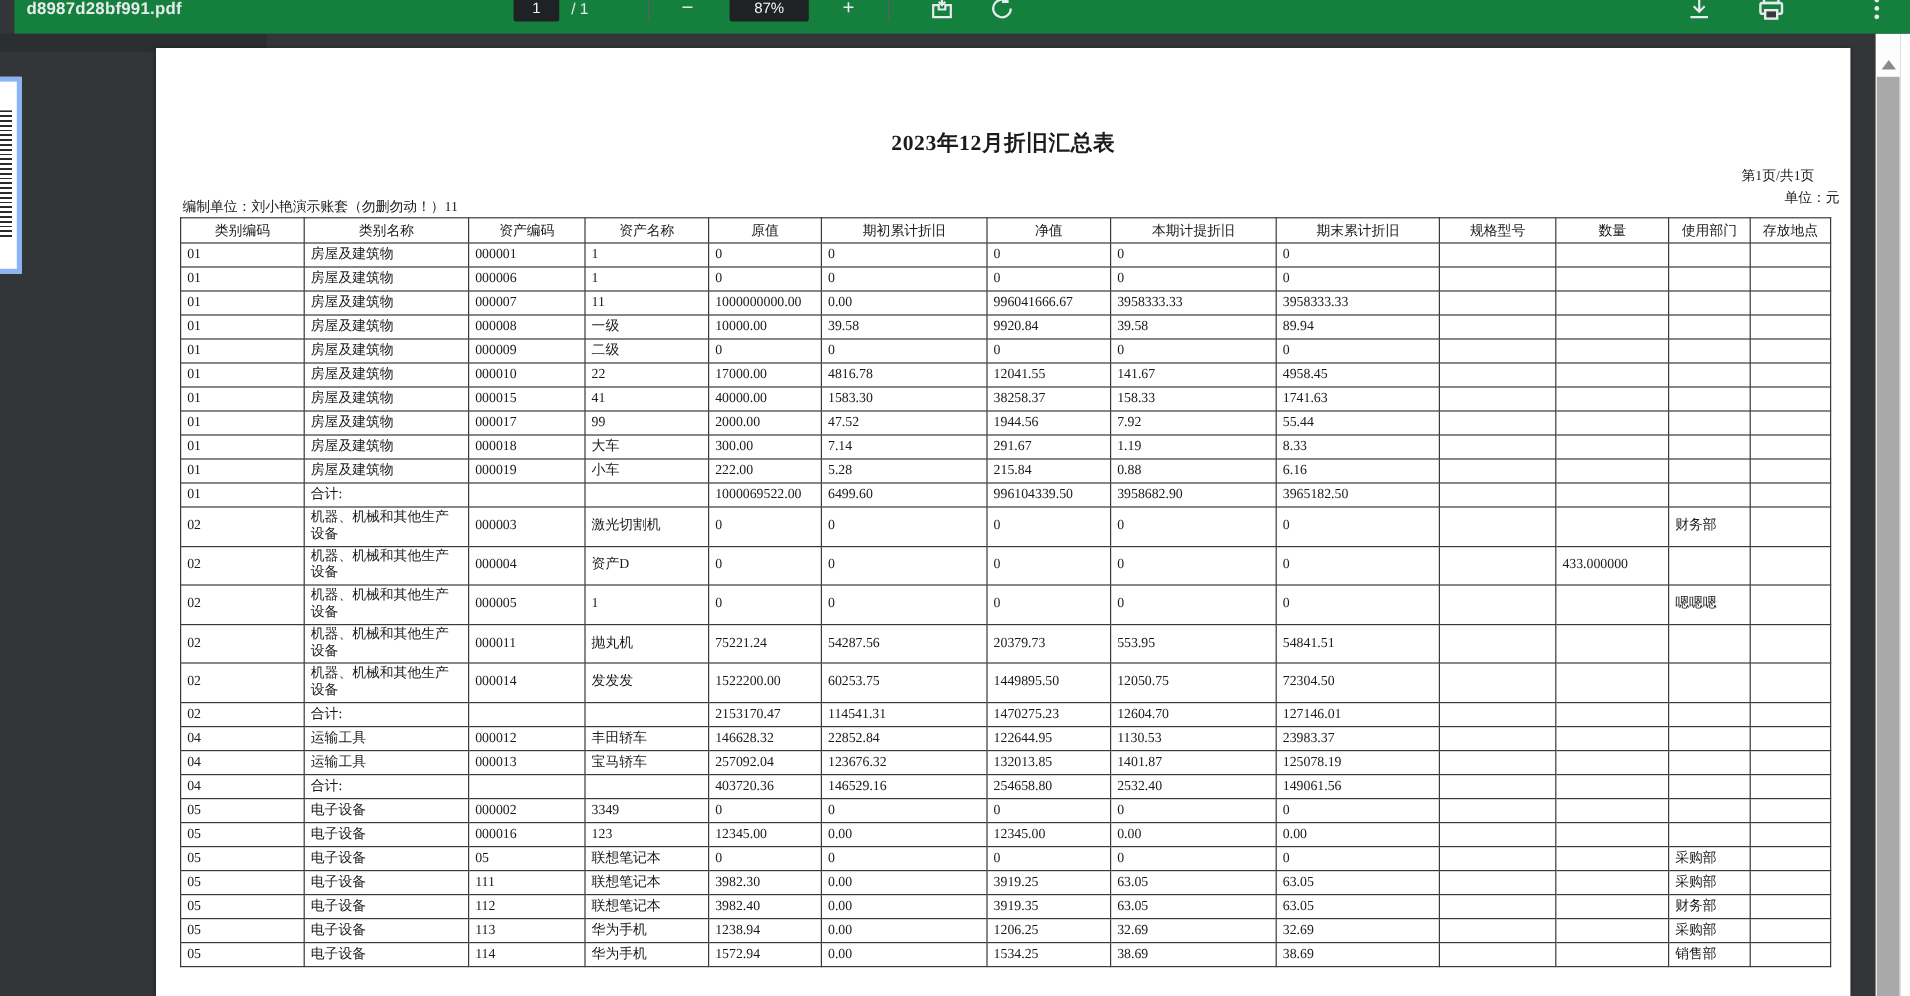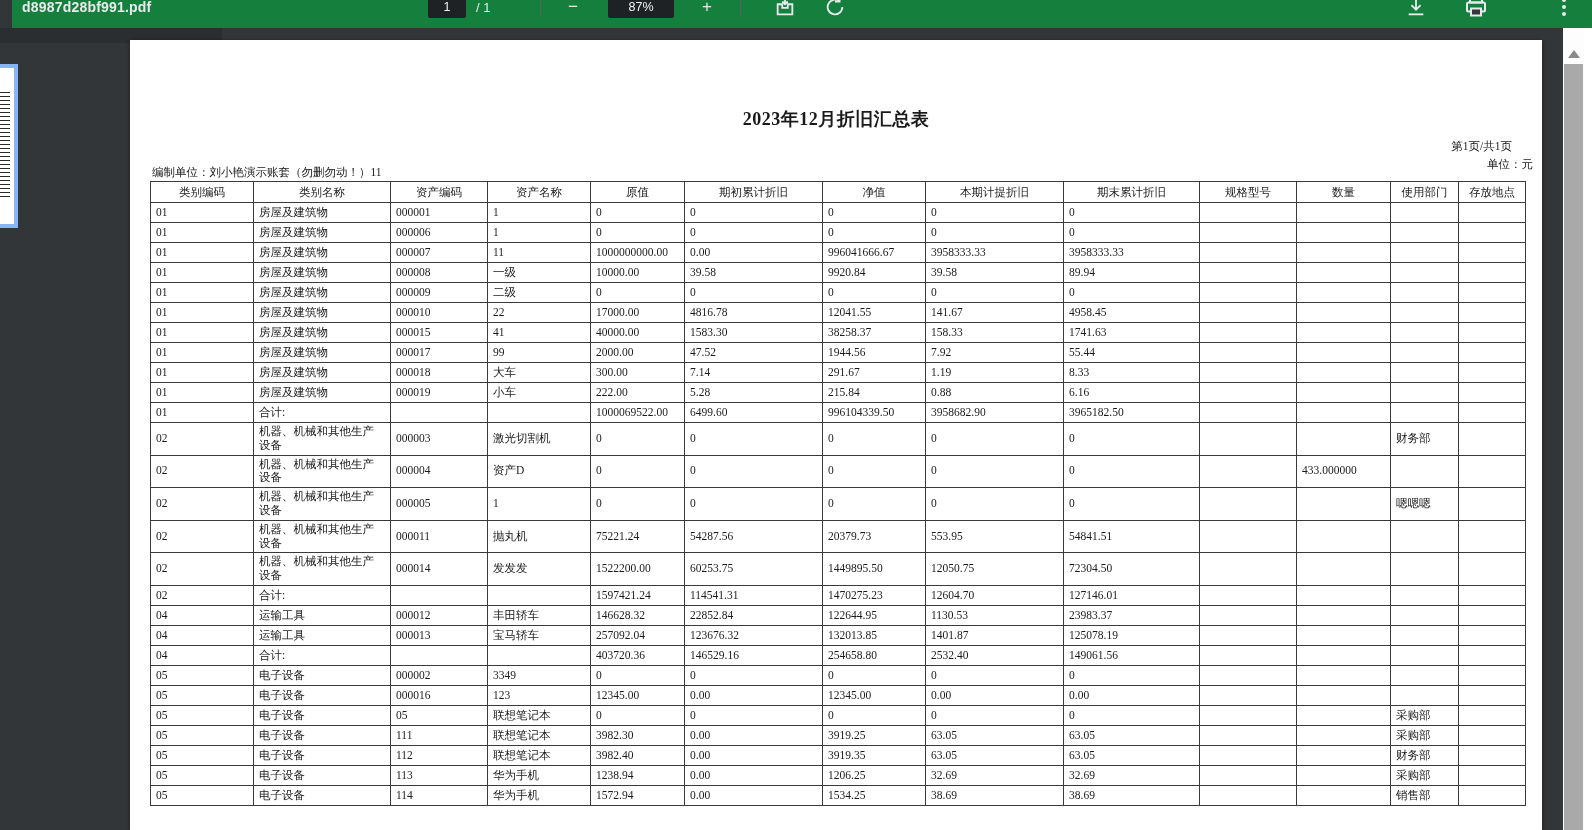--- a/index.html
+++ b/index.html
@@ -401,21 +401,21 @@
             <td></td>
             <td></td>
             <td></td>
             <td></td>
           </tr>
           <tr>
             <td>02</td>
             <td>合计:</td>
             <td></td>
             <td></td>
-            <td>1597421.24</td>
+            <td>2153170.47</td>
             <td>114541.31</td>
             <td>1470275.23</td>
             <td>12604.70</td>
             <td>127146.01</td>
             <td></td>
             <td></td>
             <td></td>
             <td></td>
           </tr>
           <tr>

